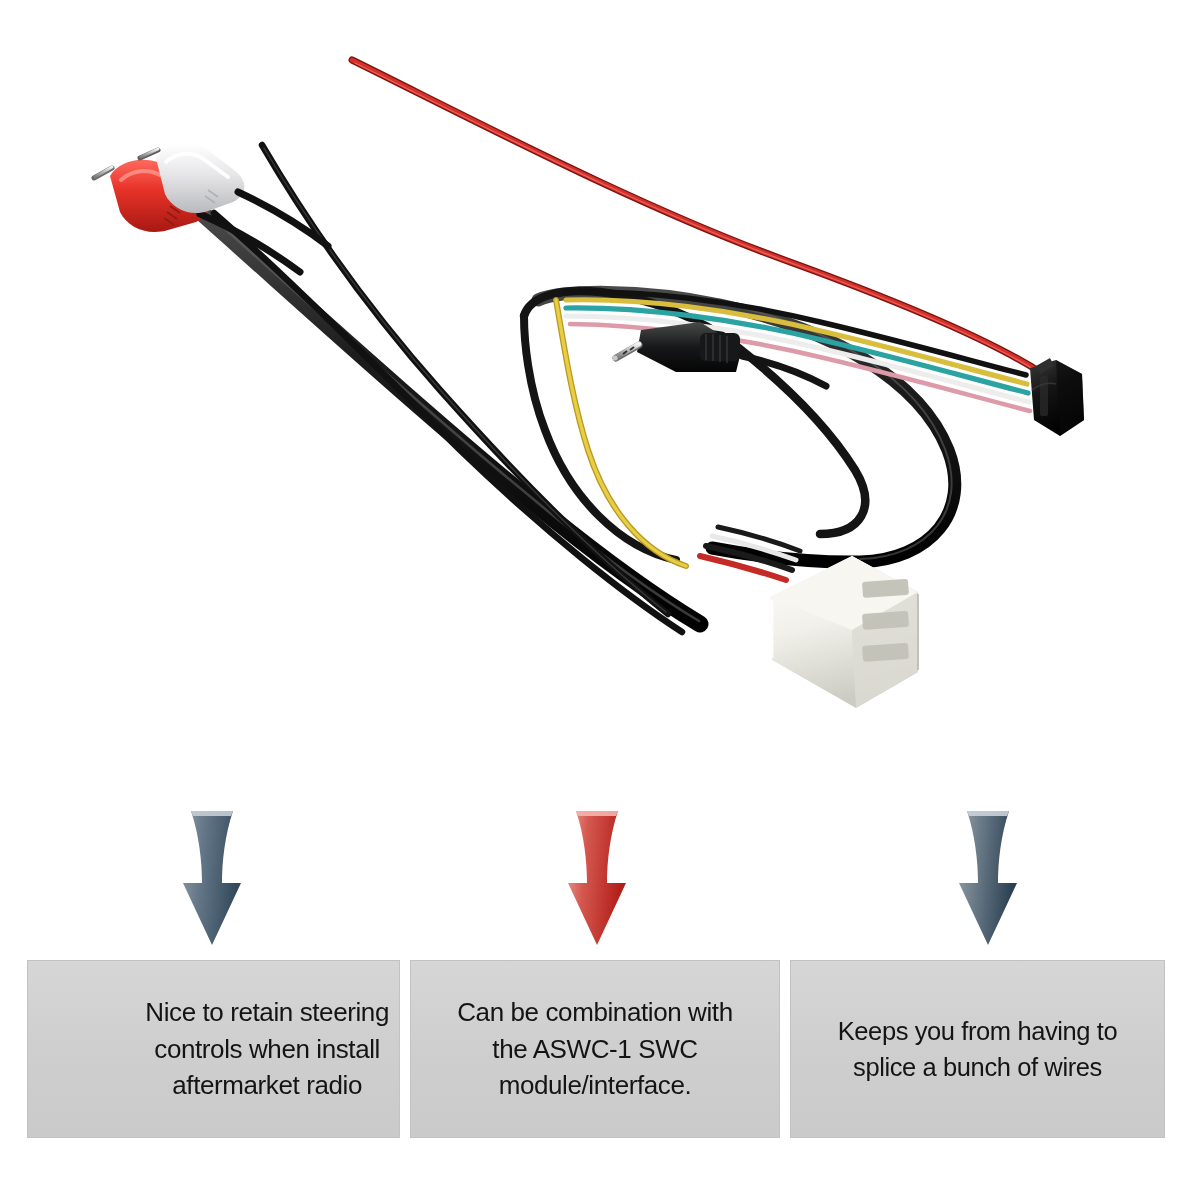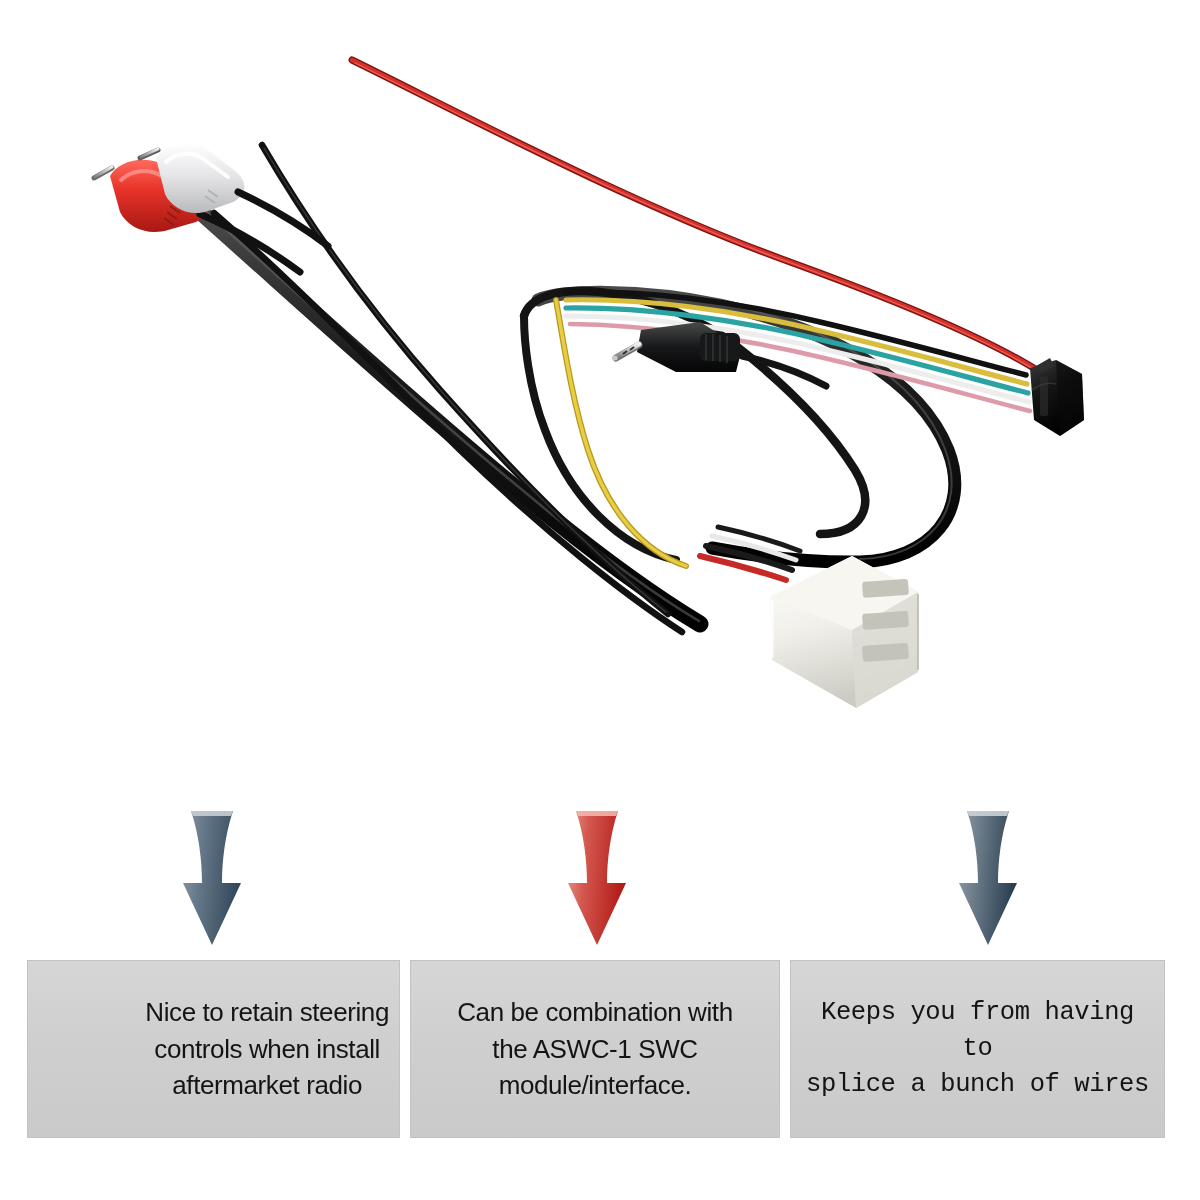--- a/index.html
+++ b/index.html
@@ -69,21 +69,21 @@
   .callout-text {
     text-align: center;
     font-family: "Liberation Sans", sans-serif;
     font-size: 26px;
     line-height: 1.42;
     color: #141414;
     letter-spacing: -0.4px;
     font-weight: 400;
     white-space: pre-line;
   }
-  .box-3 .callout-text { font-size: 25.5px; font-family: Liberation Mono, monospace; }
+  .box-3 .callout-text { font-size: 25.5px; }
 
   svg.photo-svg { display:block; }
 </style>
 </head>
 <body>
 
 <div class="product-photo">
   <svg class="photo-svg" width="1200" height="790" viewBox="0 0 1200 790">
     <defs>
       <linearGradient id="gRedPlug" x1="0" y1="0" x2="0" y2="1">

